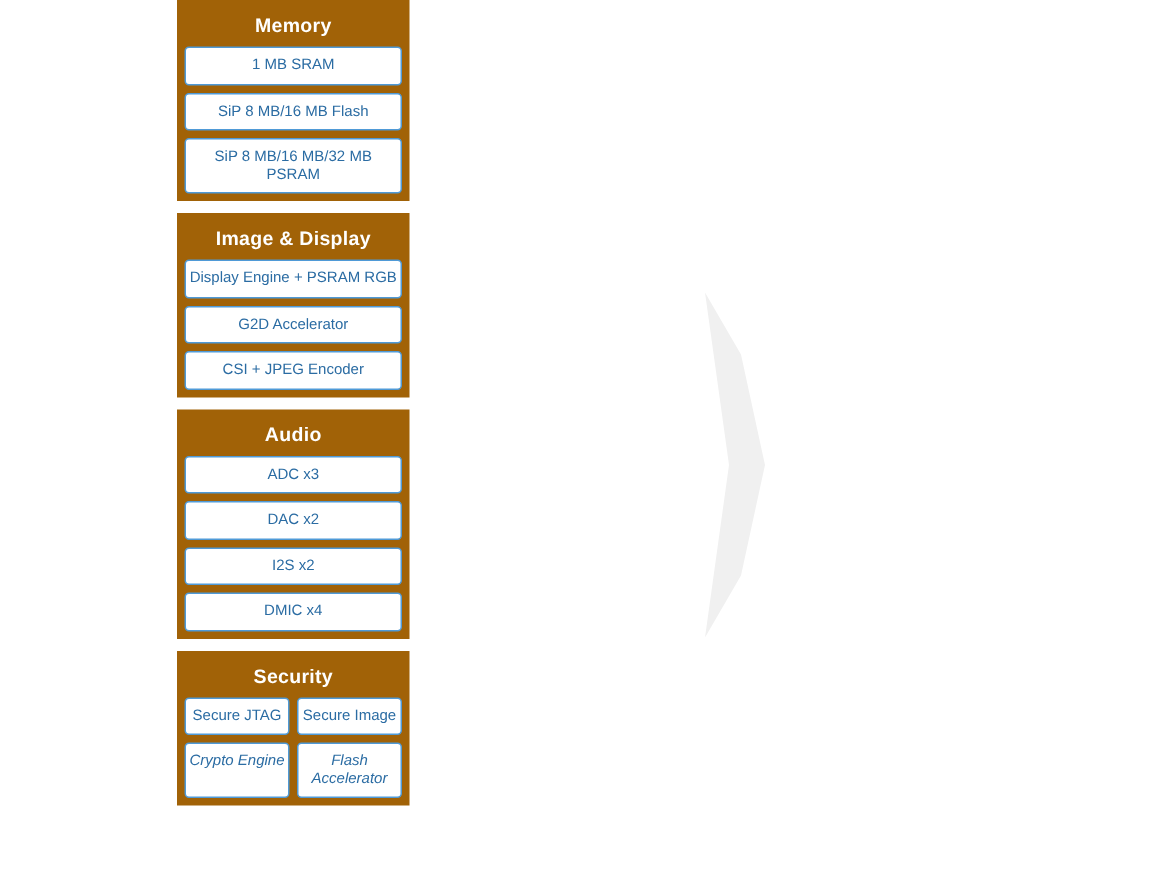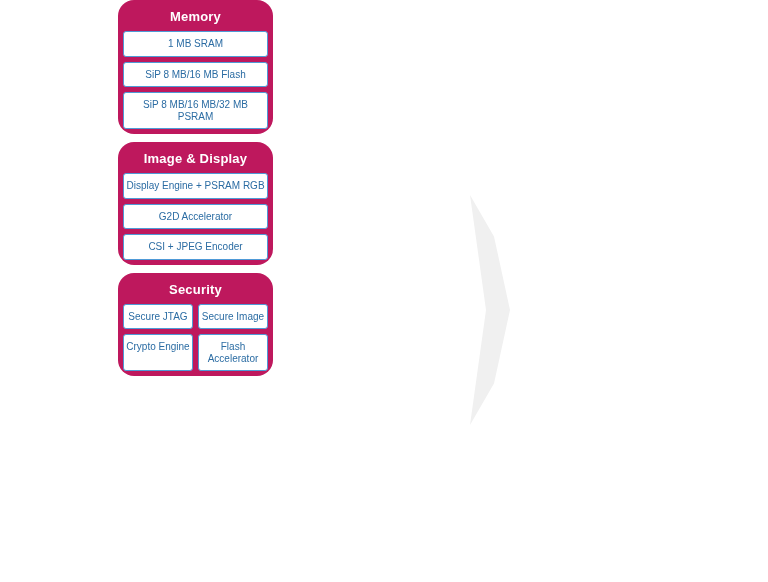--- a/index.html
+++ b/index.html
@@ -19,22 +19,22 @@
     width: 768px;
     height: 582px;
   }
 
   
   .col {
     position: absolute;
     box-sizing: border-box;
   }
   .group {
-    background: #be185d;
-    border-radius: 16px;
+    background: #a16207;
+    border-radius: 0;
     padding: 5px;
     margin-bottom: 8px;
     box-sizing: border-box;
   }
   .group-title {
     color: #ffffff;
     font-weight: bold;
     font-size: 13px;
     text-align: center;
     padding: 4px 0 7px 0;
@@ -51,21 +51,21 @@
     margin-bottom: 5px;
     line-height: 1.15;
     box-sizing: border-box;
   }
   .cell:last-child { margin-bottom: 0; }
   .row2 {
     display: flex;
     gap: 5px;
     margin-bottom: 5px;
   }
-  .row2:last-child { margin-bottom: 0; }
+  .row2:last-child { margin-bottom: 0; font-style: italic; }
   .row2 > .cell {
     flex: 1 1 0;
     margin-bottom: 0;
   }
   
   .watermark {
     position: absolute;
     left: 470px;
     top: 195px;
     width: 40px;
@@ -92,20 +92,27 @@
       <div class="cell">SiP 8 MB/16 MB/32 MB PSRAM</div>
     </div>
 
     <div class="group">
       <div class="group-title">Image &amp; Display</div>
       <div class="cell">Display Engine + PSRAM RGB</div>
       <div class="cell">G2D Accelerator</div>
       <div class="cell">CSI + JPEG Encoder</div>
     </div>
 
+    <div class="group">
+      <div class="group-title">Audio</div>
+      <div class="cell">ADC x3</div>
+      <div class="cell">DAC x2</div>
+      <div class="cell">I2S x2</div>
+      <div class="cell">DMIC x4</div>
+    </div>
 
     <div class="group">
       <div class="group-title">Security</div>
       <div class="row2">
         <div class="cell">Secure JTAG</div>
         <div class="cell">Secure Image</div>
       </div>
       <div class="row2">
         <div class="cell">Crypto Engine</div>
         <div class="cell">Flash Accelerator</div>

